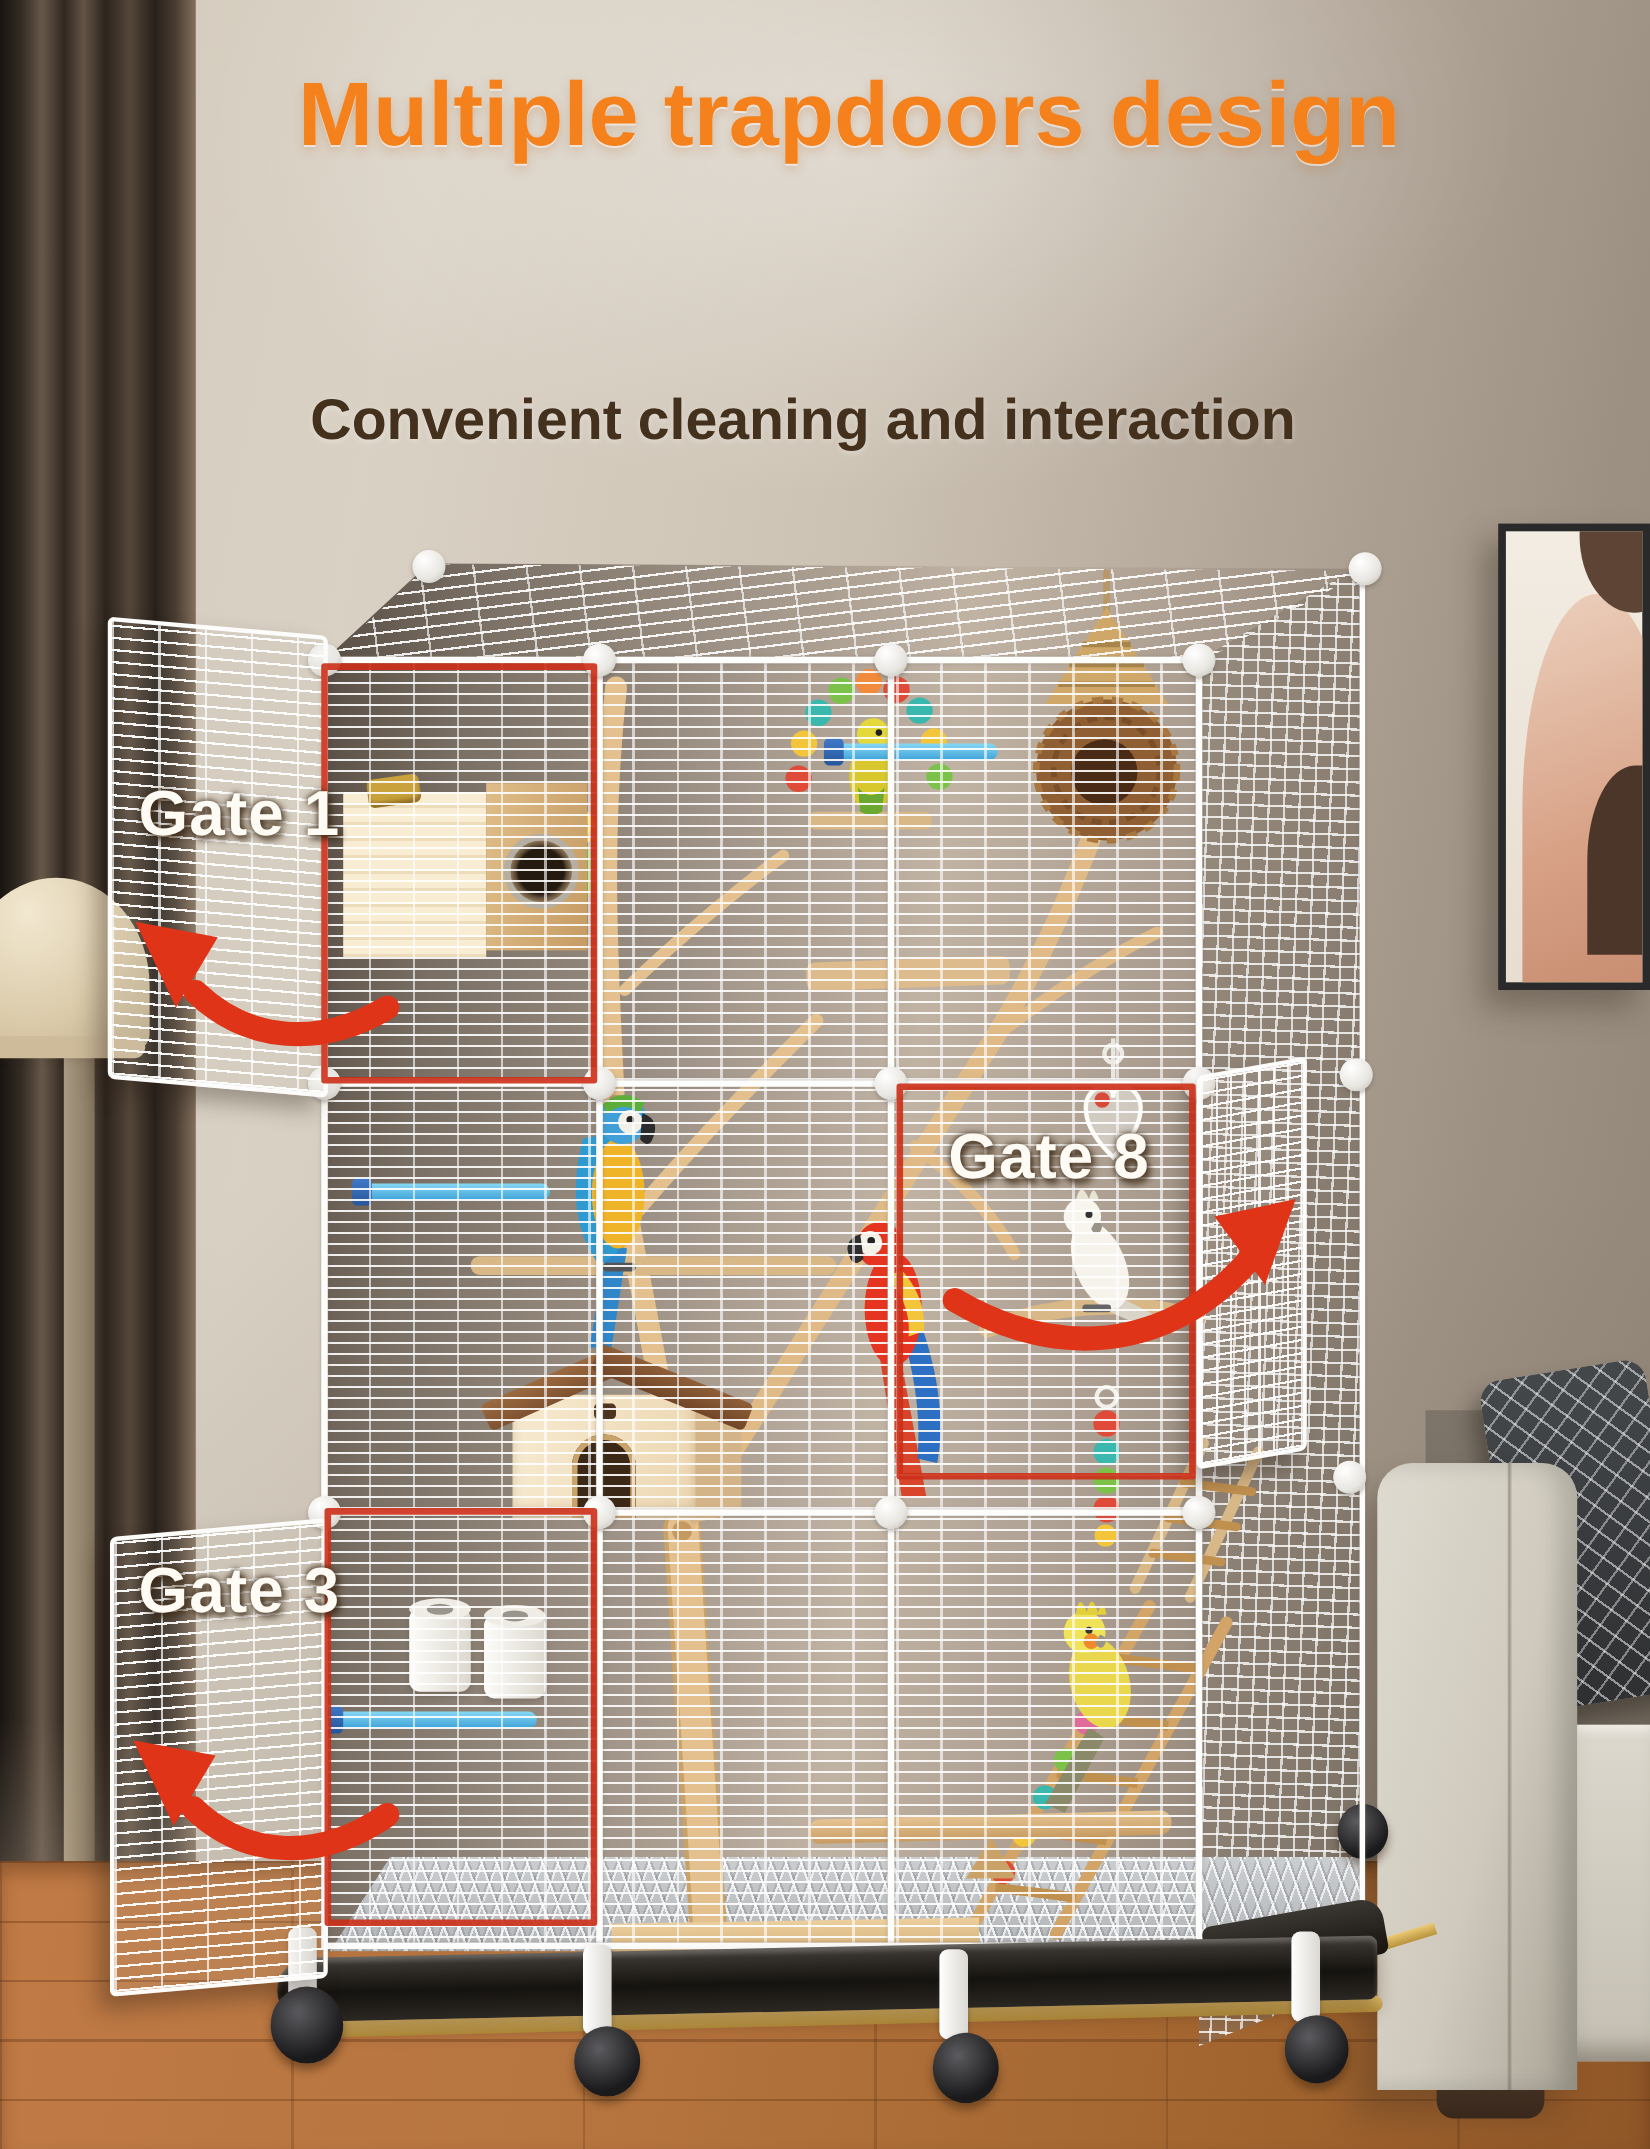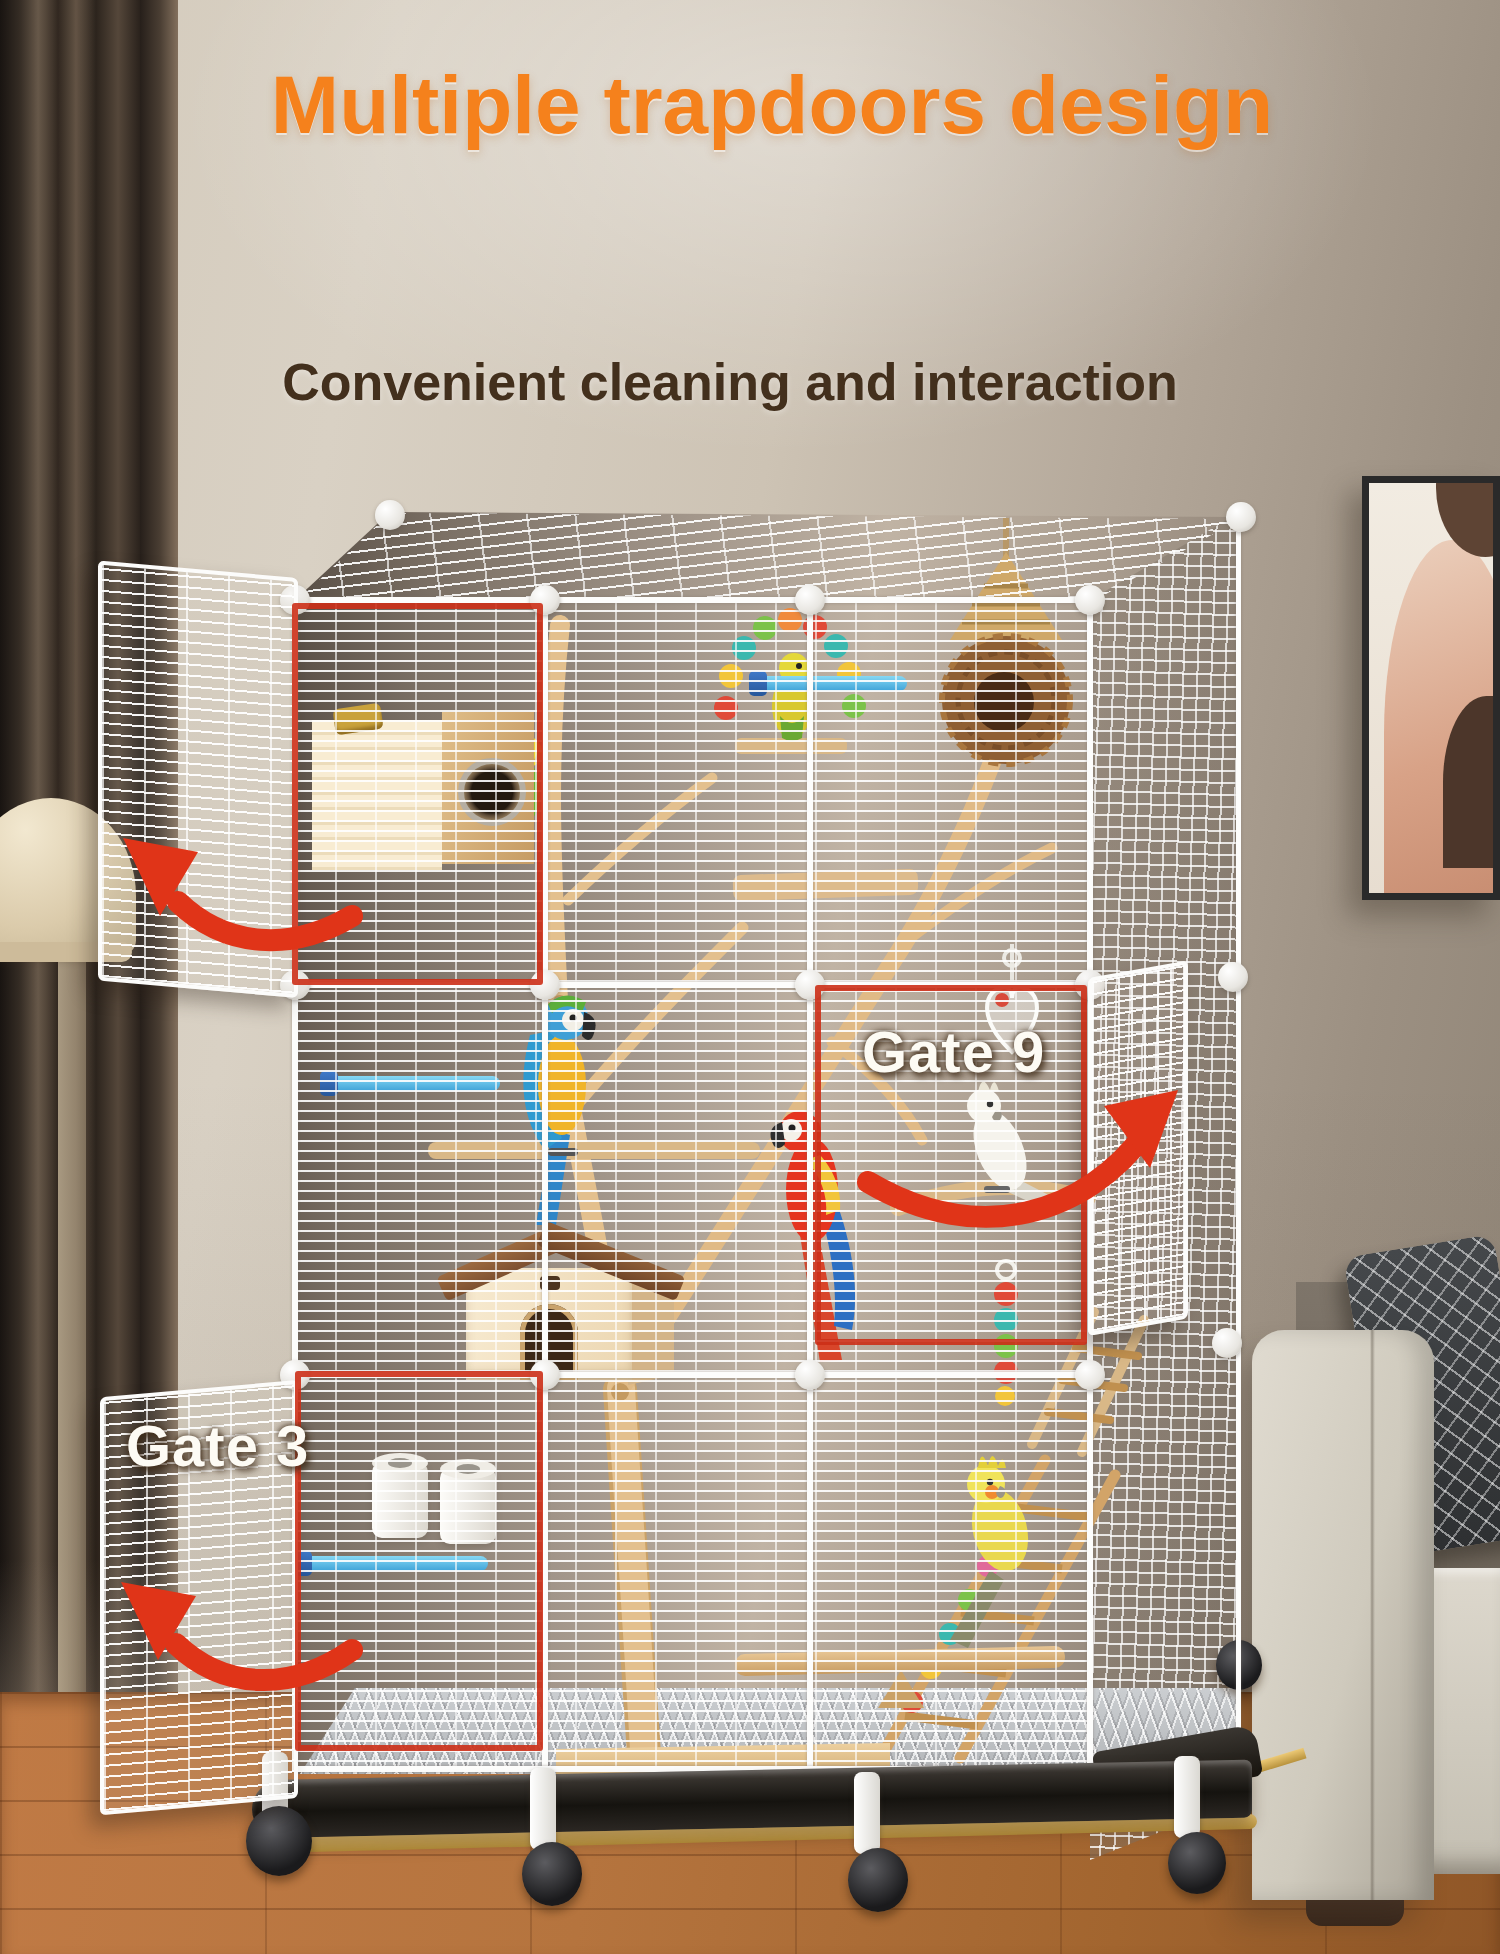--- a/index.html
+++ b/index.html
@@ -437,19 +437,20 @@
     <g>
       <path d="M868,1182 C980,1248 1086,1214 1146,1132" stroke="#e03418" stroke-width="22" fill="none" stroke-linecap="round"></path>
       <polygon points="1178,1090 1104,1106 1150,1168" fill="#e03418"></polygon>
     </g>
     <g>
       <path d="M352,1650 C292,1692 224,1690 176,1644" stroke="#e03418" stroke-width="22" fill="none" stroke-linecap="round"></path>
       <polygon points="121,1582 196,1596 158,1660" fill="#e03418"></polygon>
     </g>
   </svg>
 
-  <div class="abs gate-label" style="left:862px;top:1018px;">Gate 9</div>
+  <div class="abs gate-label" style="left:126px;top:706px;">Gate 1</div>
+  <div class="abs gate-label" style="left:862px;top:1018px;">Gate 8</div>
   <div class="abs gate-label" style="left:126px;top:1412px;">Gate 3</div>
 
   <div class="abs title">Multiple trapdoors design</div>
   <div class="abs subtitle">Convenient cleaning and interaction</div>
 
 </div>
 
 </body></html>

